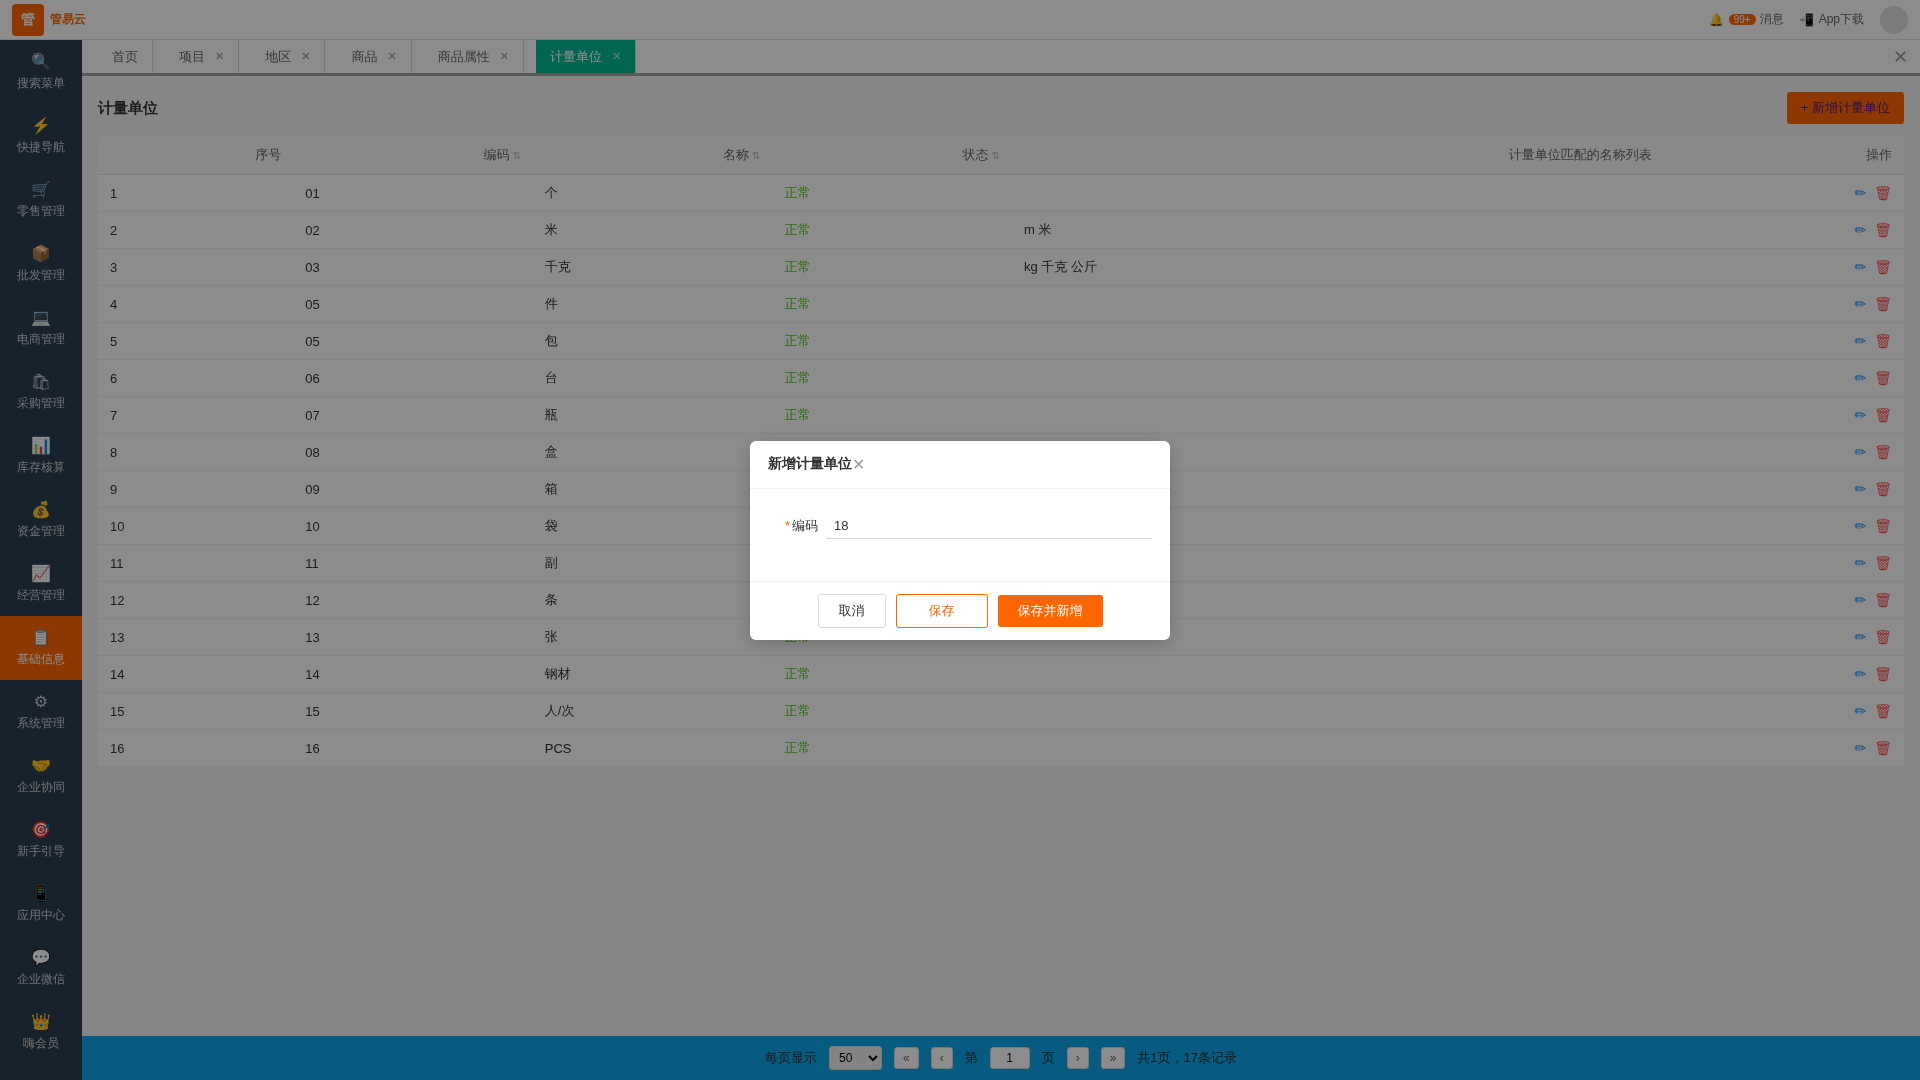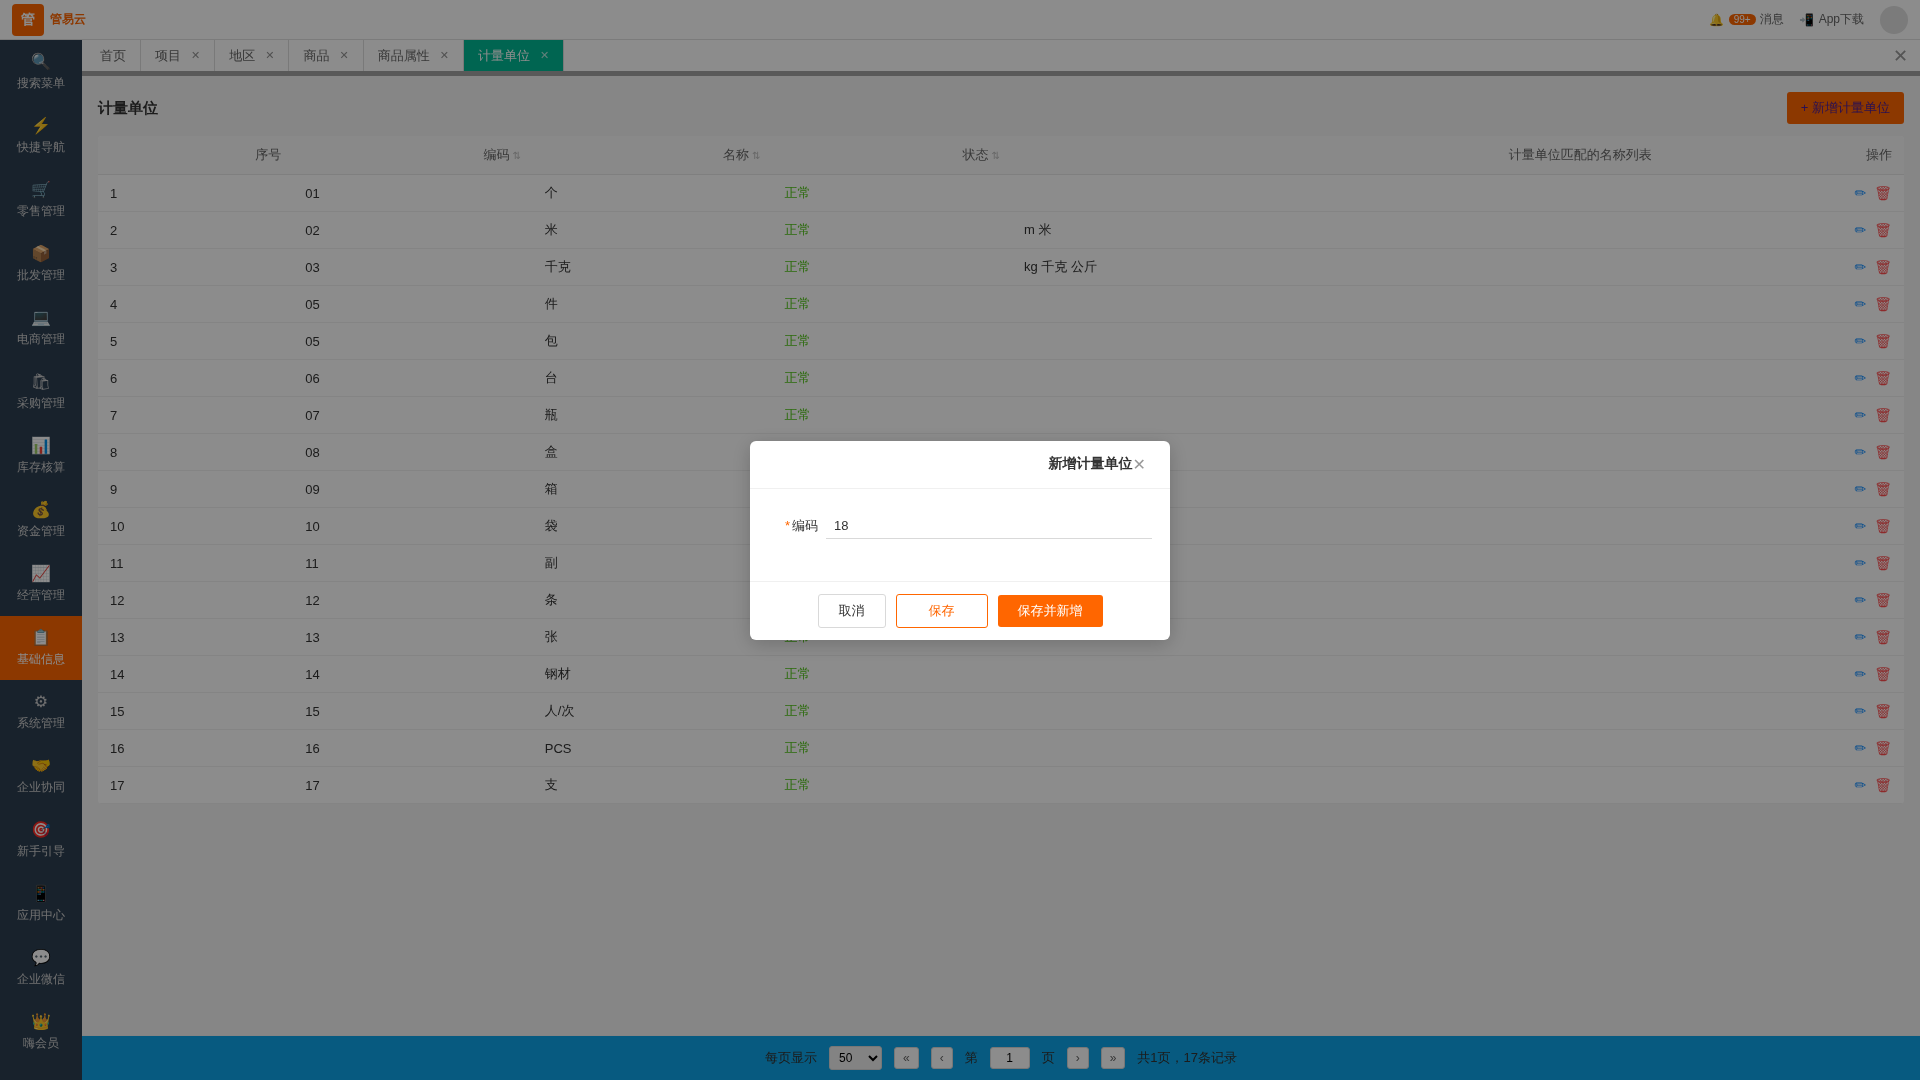--- a/index.html
+++ b/index.html
@@ -22,21 +22,21 @@
     
     .sidebar { width: 82px; background: #2c3e50; display: flex; flex-direction: column; color: #ccc; overflow-y: auto; }
     .sidebar-item { padding: 12px 4px; text-align: center; font-size: 12px; cursor: pointer; display: flex; flex-direction: column; align-items: center; gap: 4px; }
     .sidebar-item.active { background: #f60; color: #fff; }
     .sidebar-item-icon { font-size: 16px; }
 
     
     .content-area { flex: 1; display: flex; flex-direction: column; overflow: hidden; }
 
     
-    .tab-bar { height: 36px; background: #fff; display: flex; align-items: stretch; border-bottom: 5px solid #a3a3a3; padding-left: 4px; }
+    .tab-bar { height: 36px; background: #fff; display: flex; align-items: stretch; border-bottom: 3px solid #a3a3a3; padding-left: 16px; gap: 12px; }
     .tab-item { display: flex; align-items: center; padding: 0 14px; font-size: 13px; cursor: pointer; border-right: 1px solid #ddd; gap: 6px; color: #666; }
     .tab-item.active { background: #00b894; color: #fff; }
     .tab-close-btn { margin-left: 4px; cursor: pointer; opacity: 0.7; font-size: 11px; }
     .tab-close-all { margin-left: auto; display: flex; align-items: center; padding: 0 12px; cursor: pointer; color: #999; font-size: 18px; }
 
     
     .page-content { flex: 1; overflow-y: auto; padding: 16px; background: #f5f5f5; }
     .page-header { display: flex; align-items: center; justify-content: space-between; margin-bottom: 12px; }
     .page-title { font-size: 15px; font-weight: bold; color: #333; }
     .btn-add { background: #f60; color: #4c1d95; border: none; padding: 7px 14px; border-radius: 3px; cursor: pointer; font-size: 13px; }
@@ -56,21 +56,21 @@
 
     
     .pagination-bar { background: #0ea5e9; padding: 10px 16px; display: flex; align-items: center; justify-content: center; gap: 12px; font-size: 13px; border-top: 1px solid #f0f0f0; }
     .page-btn { border: 1px solid #d9d9d9; background: #fff; padding: 3px 8px; border-radius: 3px; cursor: pointer; color: #666; font-size: 12px; }
     .page-input { width: 40px; border: 1px solid #d9d9d9; border-radius: 3px; padding: 3px 5px; text-align: center; font-size: 12px; }
     .page-select { border: 1px solid #d9d9d9; border-radius: 3px; padding: 3px 5px; font-size: 12px; }
 
     
     .modal-overlay { position: fixed; top: 0; left: 0; width: 100%; height: 100%; background: rgba(0,0,0,0.45); display: flex; align-items: center; justify-content: center; z-index: 1000; }
     .modal { background: #fff; border-radius: 6px; width: 420px; box-shadow: 0 4px 20px rgba(0,0,0,0.2); overflow: hidden; }
-    .modal-header { padding: 14px 24px; border-bottom: 1px solid #f0f0f0; display: flex; align-items: center; justify-content: flex-end; }
+    .modal-header { padding: 14px 18px; border-bottom: 1px solid #f0f0f0; display: flex; align-items: center; justify-content: flex-start; }
     .modal-title { font-size: 14px; font-weight: bold; color: #333; }
     .modal-close { cursor: pointer; color: #999; font-size: 16px; background: none; border: none; }
     .modal-body { padding: 24px 18px; }
     .form-row { display: flex; align-items: center; margin-bottom: 18px; gap: 8px; }
     .form-label { width: 50px; text-align: right; font-size: 13px; color: #333; }
     .required-star { color: #f60; margin-right: 2px; }
     .form-input { flex: 1; border: none; border-bottom: 1px solid #d9d9d9; padding: 5px 8px; font-size: 13px; outline: none; color: #333; }
     .form-input.focused { border-bottom: 2px solid #f60; }
     .form-input::placeholder { color: #bbb; }
     .modal-footer { padding: 12px 18px; border-top: 1px solid #f0f0f0; display: flex; align-items: center; justify-content: center; gap: 10px; }
@@ -420,33 +420,20 @@
     <td>PCS</td>
     <td class="status-normal">正常</td>
     <td></td>
     <td style="text-align:right;">
       <div class="action-btns" style="justify-content:flex-end;">
         <button class="action-btn" title="编辑">✏</button>
         <button class="action-btn delete" title="删除">🗑</button>
       </div>
     </td>
   </tr>
-              <tr>
-    <td>17</td>
-    <td>17</td>
-    <td>支</td>
-    <td class="status-normal">正常</td>
-    <td></td>
-    <td style="text-align:right;">
-      <div class="action-btns" style="justify-content:flex-end;">
-        <button class="action-btn" title="编辑">✏</button>
-        <button class="action-btn delete" title="删除">🗑</button>
-      </div>
-    </td>
-  </tr>
             </tbody>
         </table>
       </div>
     </div>
 
     <div class="pagination-bar">
       <span>每页显示</span>
       <select class="page-select">
         <option>50</option>
         <option>20</option>

